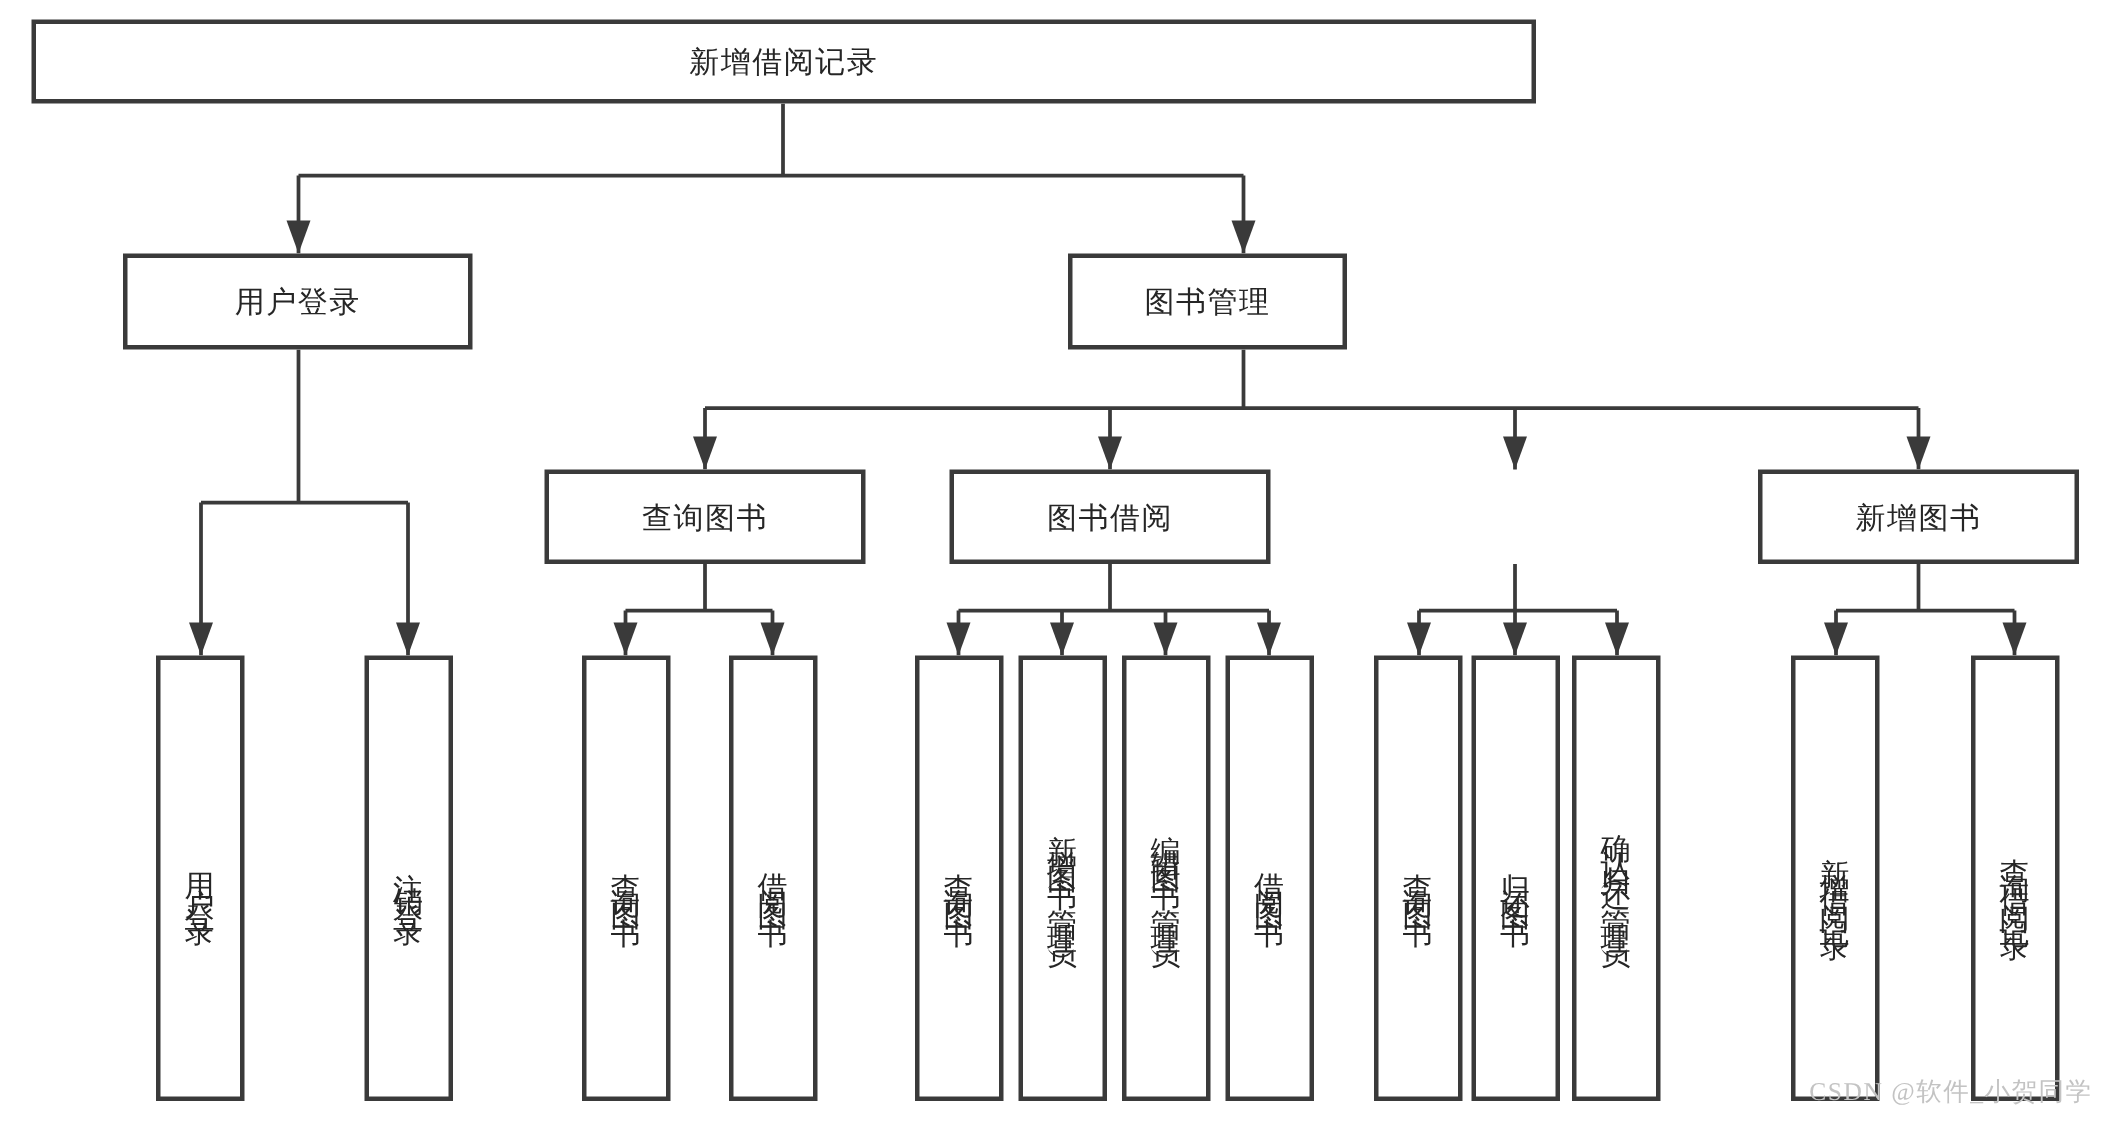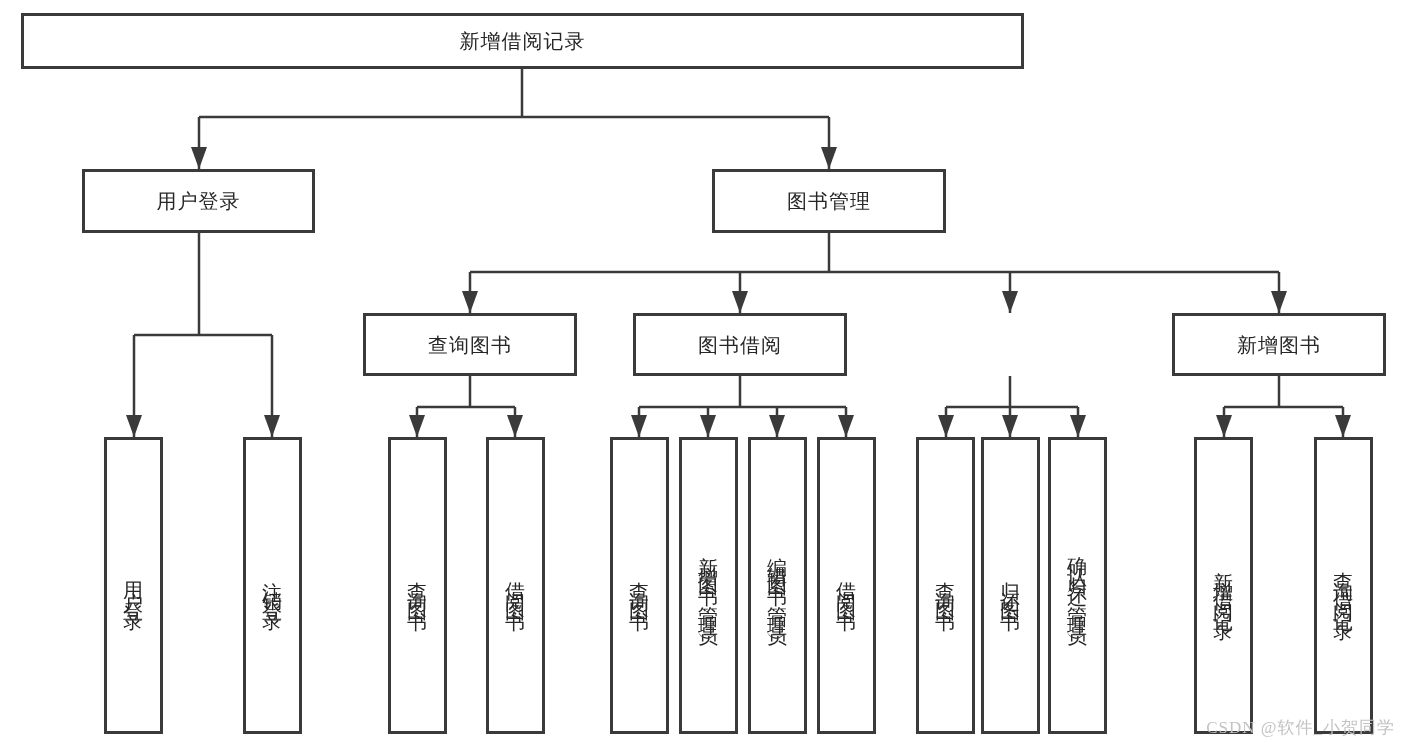--- a/index.html
+++ b/index.html
@@ -141,21 +141,21 @@
     </g>
   </svg>
 
   <div class="box h" style="left:21px;top:13px;width:1003px;height:56px">
     <span>新增借阅记录</span>
   </div>
 
   <div class="box h" style="left:82px;top:169px;width:233px;height:64px">
     <span>用户登录</span>
   </div>
-  <div class="box h" style="left:712px;top:169px;width:234px;height:64px">
+  <div class="box h" style="left:712px;top:169px;width:186px;height:64px">
     <span>图书管理</span>
   </div>
 
   <div class="box h" style="left:363px;top:313px;width:214px;height:63px">
     <span>查询图书</span>
   </div>
   <div class="box h" style="left:633px;top:313px;width:214px;height:63px">
     <span>图书借阅</span>
   </div>
   <div class="box h" style="left:1172px;top:313px;width:214px;height:63px">

